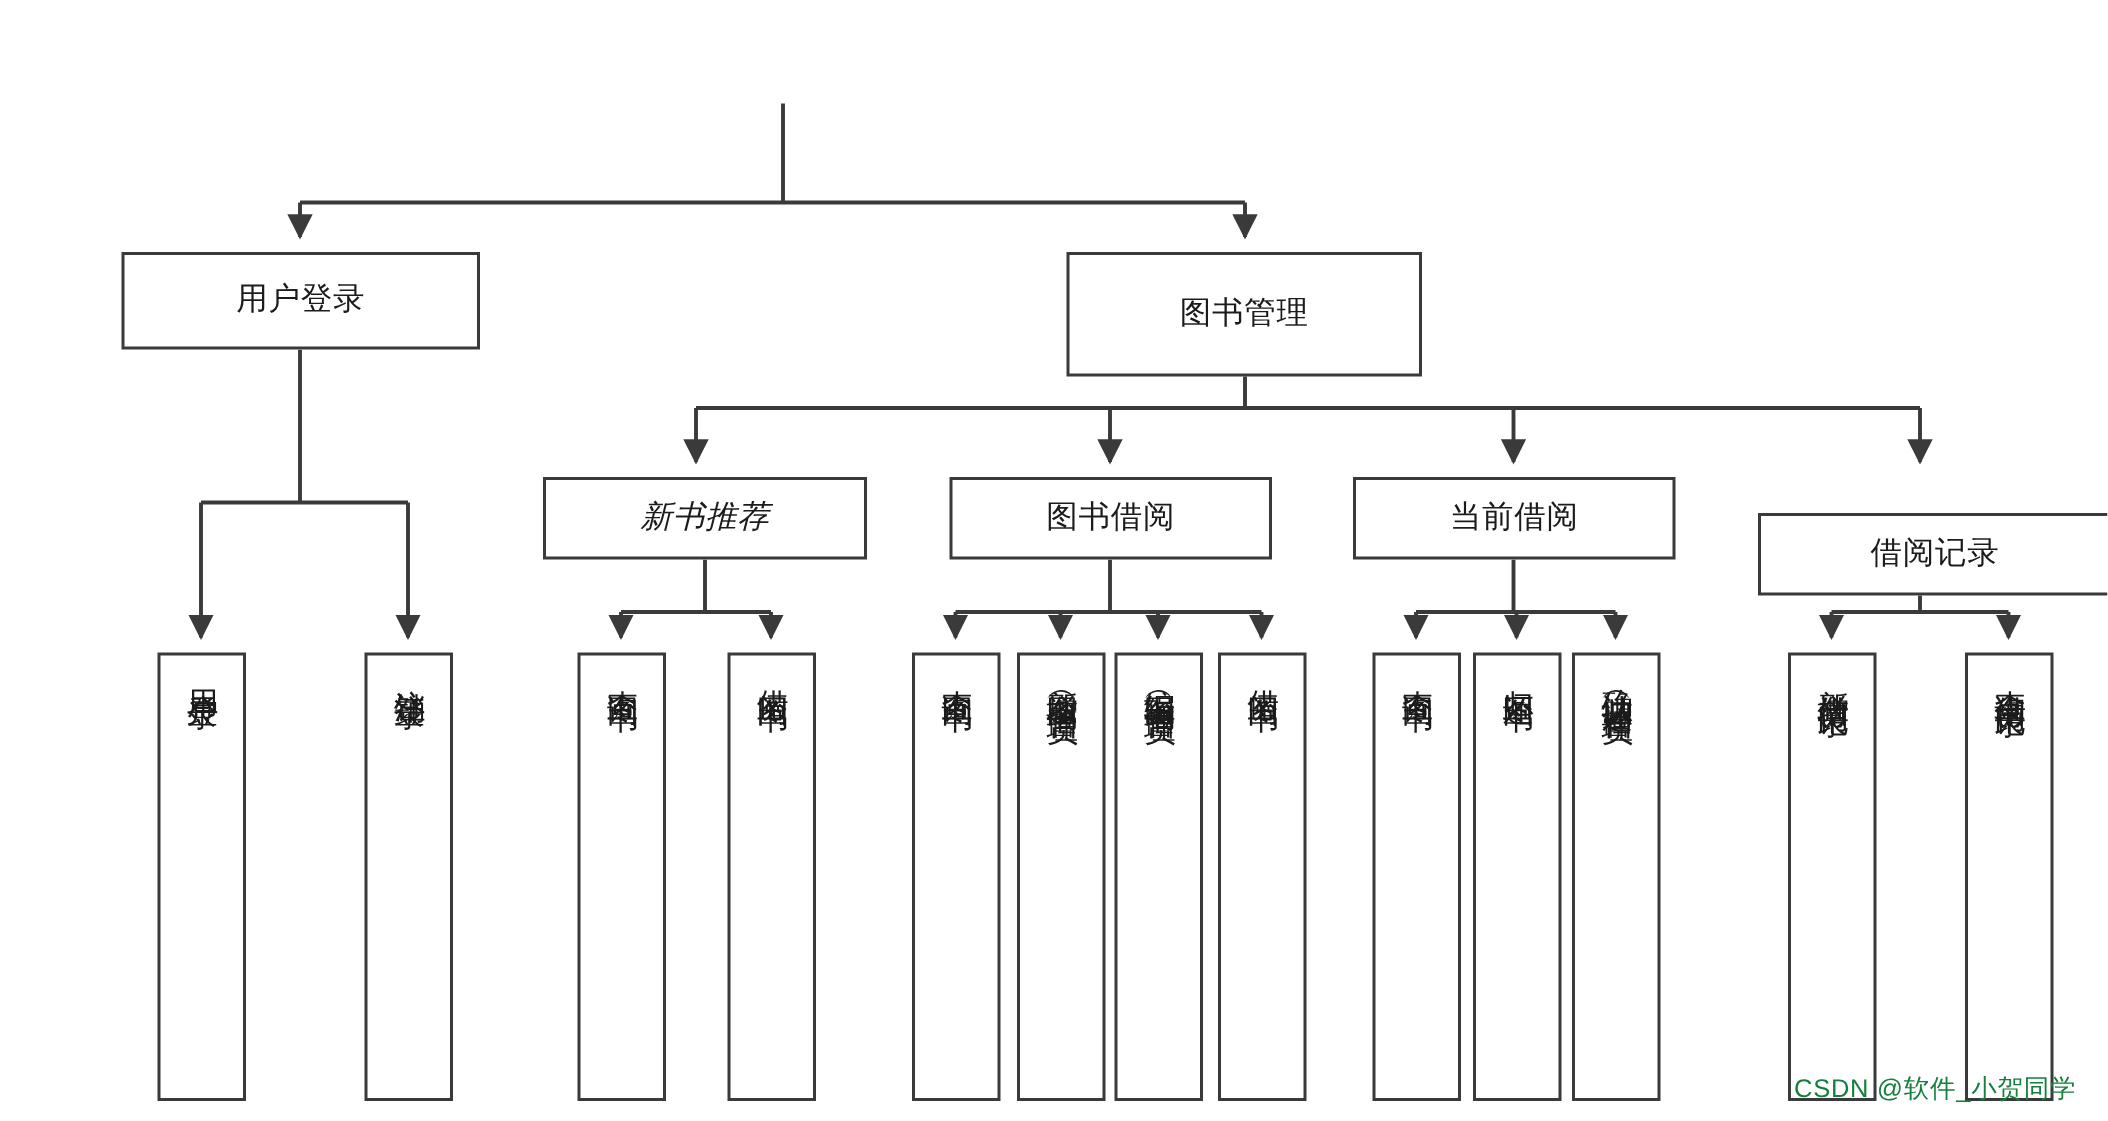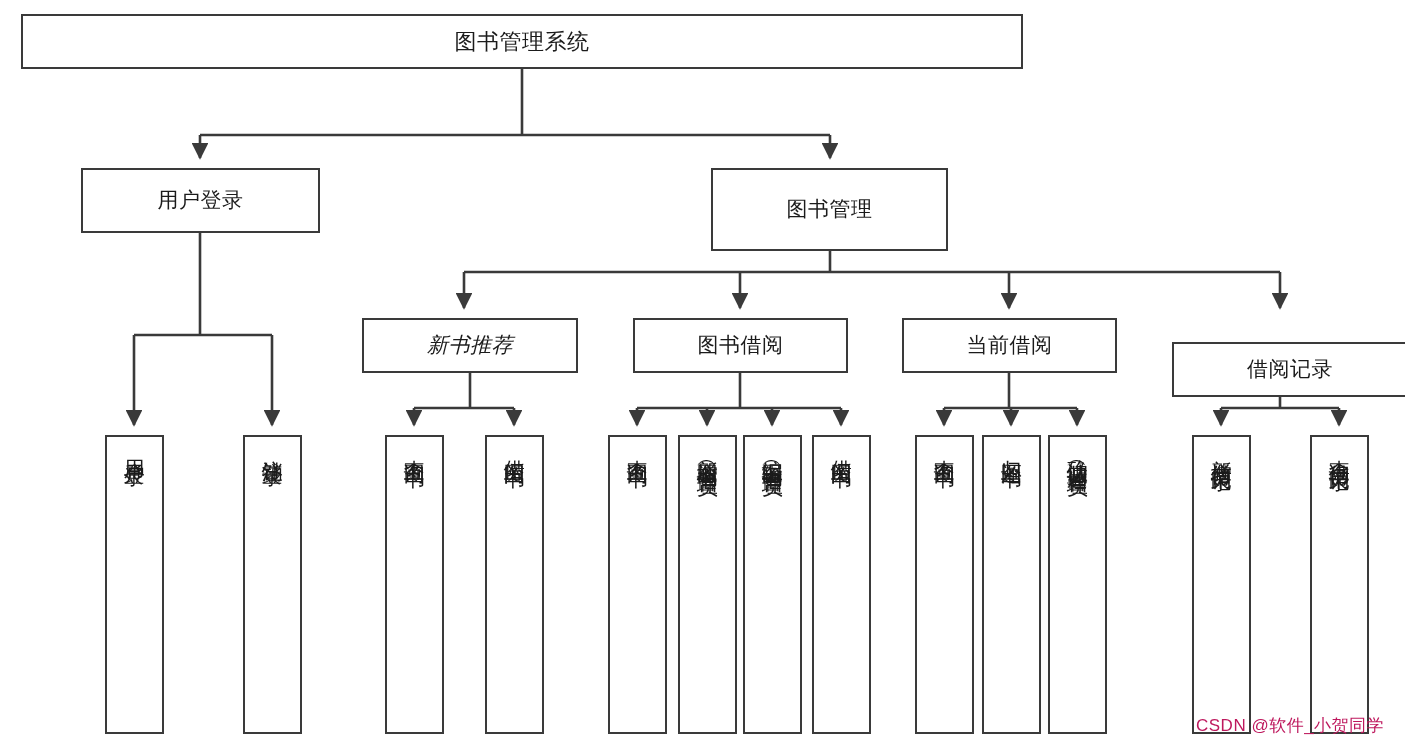--- a/index.html
+++ b/index.html
@@ -55,21 +55,21 @@
     text-orientation: upright;
     font-size: 21px;
     line-height: 1.02;
     letter-spacing: 2.5px;
     white-space: nowrap;
   }
   .node.root .label { font-size: 22px; }
   .watermark {
     position: absolute;
     font-size: 17px;
-    color: #be185d;
+    color: #15803d;
     white-space: nowrap;
     letter-spacing: 0.5px;
   }
 </style>
 </head>
 <body>
 
 <div id="canvas">
 
   <svg id="wires" viewBox="0 0 1405 747" width="1405" height="747" aria-hidden="true">
@@ -115,23 +115,20 @@
       <path d="M 1011 408 L 1011 425" marker-end="url(#arrow)"></path>
       <path d="M 1077 408 L 1077 425" marker-end="url(#arrow)"></path>
 
       <path d="M 1280 373 L 1280 408"></path>
       <path d="M 1221 408 L 1339 408"></path>
       <path d="M 1221 408 L 1221 425" marker-end="url(#arrow)"></path>
       <path d="M 1339 408 L 1339 425" marker-end="url(#arrow)"></path>
     </g>
   </svg>
 
-  <div class="node horiz root" style="left:21px; top:14px; width:1002px; height:55px;">
-    <span class="label">图书管理系统</span>
-  </div>
 
   <div class="node horiz" style="left:81px; top:168px; width:239px; height:65px;">
     <span class="label">用户登录</span>
   </div>
   <div class="node horiz" style="left:711px; top:168px; width:237px; height:83px;">
     <span class="label">图书管理</span>
   </div>
 
   <div class="node horiz" style="left:362px; top:318px; width:216px; height:55px;font-style:italic;">
     <span class="label">新书推荐</span>

